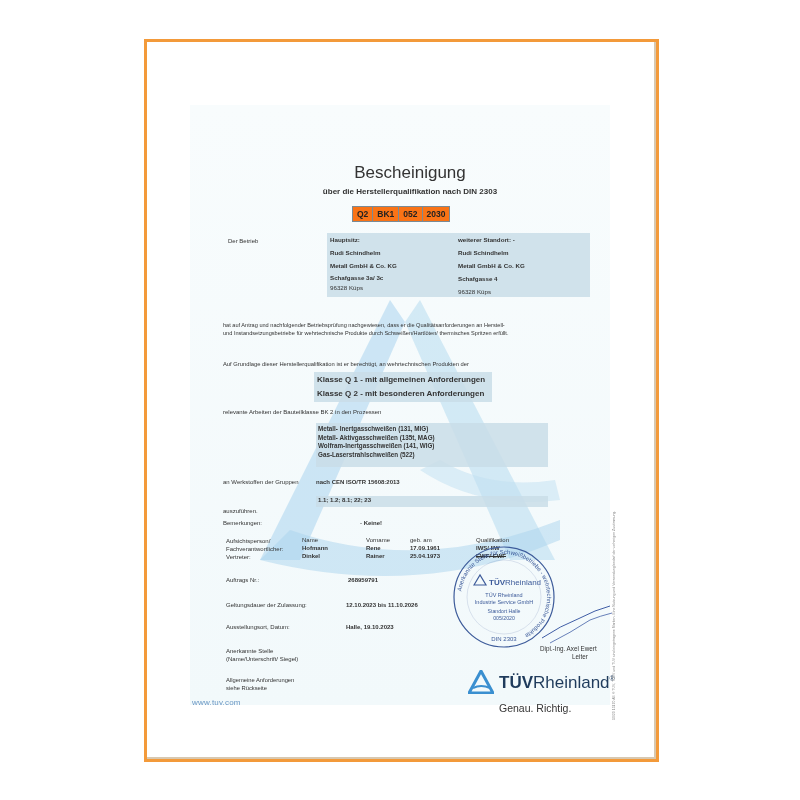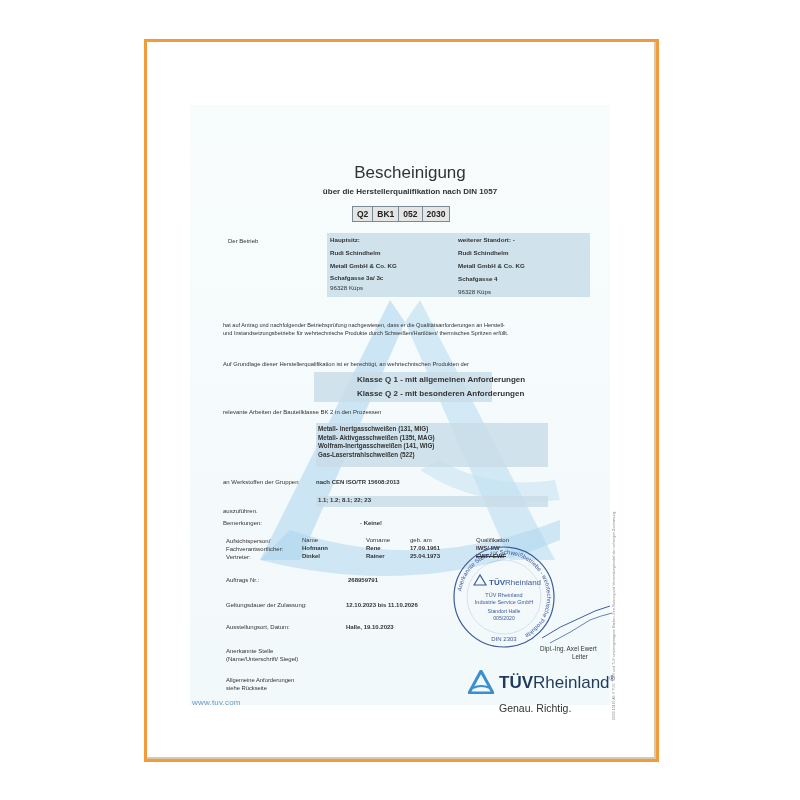--- a/index.html
+++ b/index.html
@@ -6,21 +6,21 @@
   body { width:800px; height:800px; background:#ffffff; position:relative; overflow:hidden;
          font-family:"Liberation Sans", sans-serif; color:#222; }
   .frame { position:absolute; left:144px; top:39px; width:509px; height:717px;
            border:3px solid #f39a3a; background:#ffffff; box-shadow: inset -2px -2px 0 #d8c8b0; }
   .sheet { position:absolute; left:190px; top:105px; width:420px; height:600px;
            background:linear-gradient(180deg,#f8fcfd 0%,#f2f9fb 100%); }
   .watermark { position:absolute; left:0; top:0; width:800px; height:800px; pointer-events:none; }
   .abs { position:absolute; white-space:nowrap; }
   .title { left:300px; top:163px; width:220px; text-align:center; font-size:17px; font-weight:normal; color:#333; }
   .subtitle { left:250px; top:187px; width:320px; text-align:center; font-size:8px; font-weight:bold; color:#333; }
-  .codebox { position:absolute; left:352px; top:206px; height:14px; display:flex; border:1px solid #7a8a95; background:#e5e5e5; }
+  .codebox { position:absolute; left:352px; top:206px; height:14px; display:flex; border:1px solid #7a8a95; background:#f97316; }
   .codebox span { font-size:8.5px; font-weight:bold; padding:1px 4px; border-right:1px solid #7a8a95; line-height:12px; color:#222; }
   .codebox span:last-child { border-right:none; }
   .small { font-size:6px; color:#333; }
   .bold { font-weight:bold; }
   .blueblock { position:absolute; background:#c9dde8; opacity:0.85; }
   .addr { font-size:6.2px; font-weight:bold; line-height:13px; color:#333; }
   .addr .reg { font-weight:normal; }
   .klasse { font-size:8px; font-weight:bold; color:#333; line-height:14px; }
   .proc { font-size:6.3px; font-weight:bold; color:#333; line-height:8.5px; }
   .vert { position:absolute; left:612px; top:720px; transform:rotate(-90deg); transform-origin:left top;
@@ -40,21 +40,21 @@
 <div class="sheet"></div>
 
 <svg class="watermark" viewBox="0 0 800 800">
   <path d="M405 322 L300 560 L260 560 L390 300 Z" fill="#a9d4ee" opacity="0.55"></path>
   <path d="M405 322 L510 560 L555 560 L420 300 Z" fill="#a9d4ee" opacity="0.45"></path>
   <path d="M260 560 Q420 600 560 540 L560 520 Q420 575 290 530 Z" fill="#a9d4ee" opacity="0.5"></path>
   <path d="M420 470 Q480 510 560 500 L555 480 Q490 490 440 460 Z" fill="#bfe0f2" opacity="0.5"></path>
 </svg>
 
 <div class="abs title">Bescheinigung</div>
-<div class="abs subtitle">über die Herstellerqualifikation nach DIN 1057</div>
+<div class="abs subtitle">über die Herstellerqualifikation nach DIN 2303</div>
 
 <div class="codebox">
   <span>Q2</span>
   <span>BK1</span>
   <span>052</span>
   <span>2030</span>
 </div>
 
 <div class="abs small" style="left:228px; top:238px;">Der Betrieb</div>
 <div class="blueblock" style="left:327px; top:233px; width:263px; height:64px;"></div>
@@ -71,21 +71,21 @@
   <div>Metall GmbH &amp; Co. KG</div>
   <div>Schafgasse 4</div>
   <div class="reg">96328 Küps</div>
 </div>
 
 <div class="abs small" style="left:223px; top:322px; font-size:5.6px;">hat auf Antrag und nachfolgender Betriebsprüfung nachgewiesen, dass er die Qualitätsanforderungen an Herstell-</div>
 <div class="abs small" style="left:223px; top:330px; font-size:5.6px;">und Instandsetzungsbetriebe für wehrtechnische Produkte durch Schweißen/Hartlöten/ thermisches Spritzen erfüllt.</div>
 <div class="abs small" style="left:223px; top:361px; font-size:5.8px;">Auf Grundlage dieser Herstellerqualifikation ist er berechtigt, an wehrtechnischen Produkten der</div>
 
 <div class="blueblock" style="left:314px; top:372px; width:178px; height:30px;"></div>
-<div class="abs klasse" style="left:317px; top:373px;margin-left:40px;">
+<div class="abs klasse" style="left:317px; top:373px;">
   <div>Klasse Q 1  -  mit allgemeinen Anforderungen</div>
   <div>Klasse Q 2  -  mit besonderen Anforderungen</div>
 </div>
 
 <div class="abs small" style="left:223px; top:409px;">relevante Arbeiten der Bauteilklasse BK 2 in den Prozessen</div>
 
 <div class="blueblock" style="left:316px; top:423px; width:232px; height:44px;"></div>
 <div class="abs proc" style="left:318px; top:425px;">
   <div>Metall- Inertgasschweißen (131, MIG)</div>
   <div>Metall- Aktivgasschweißen (135t, MAG)</div>

